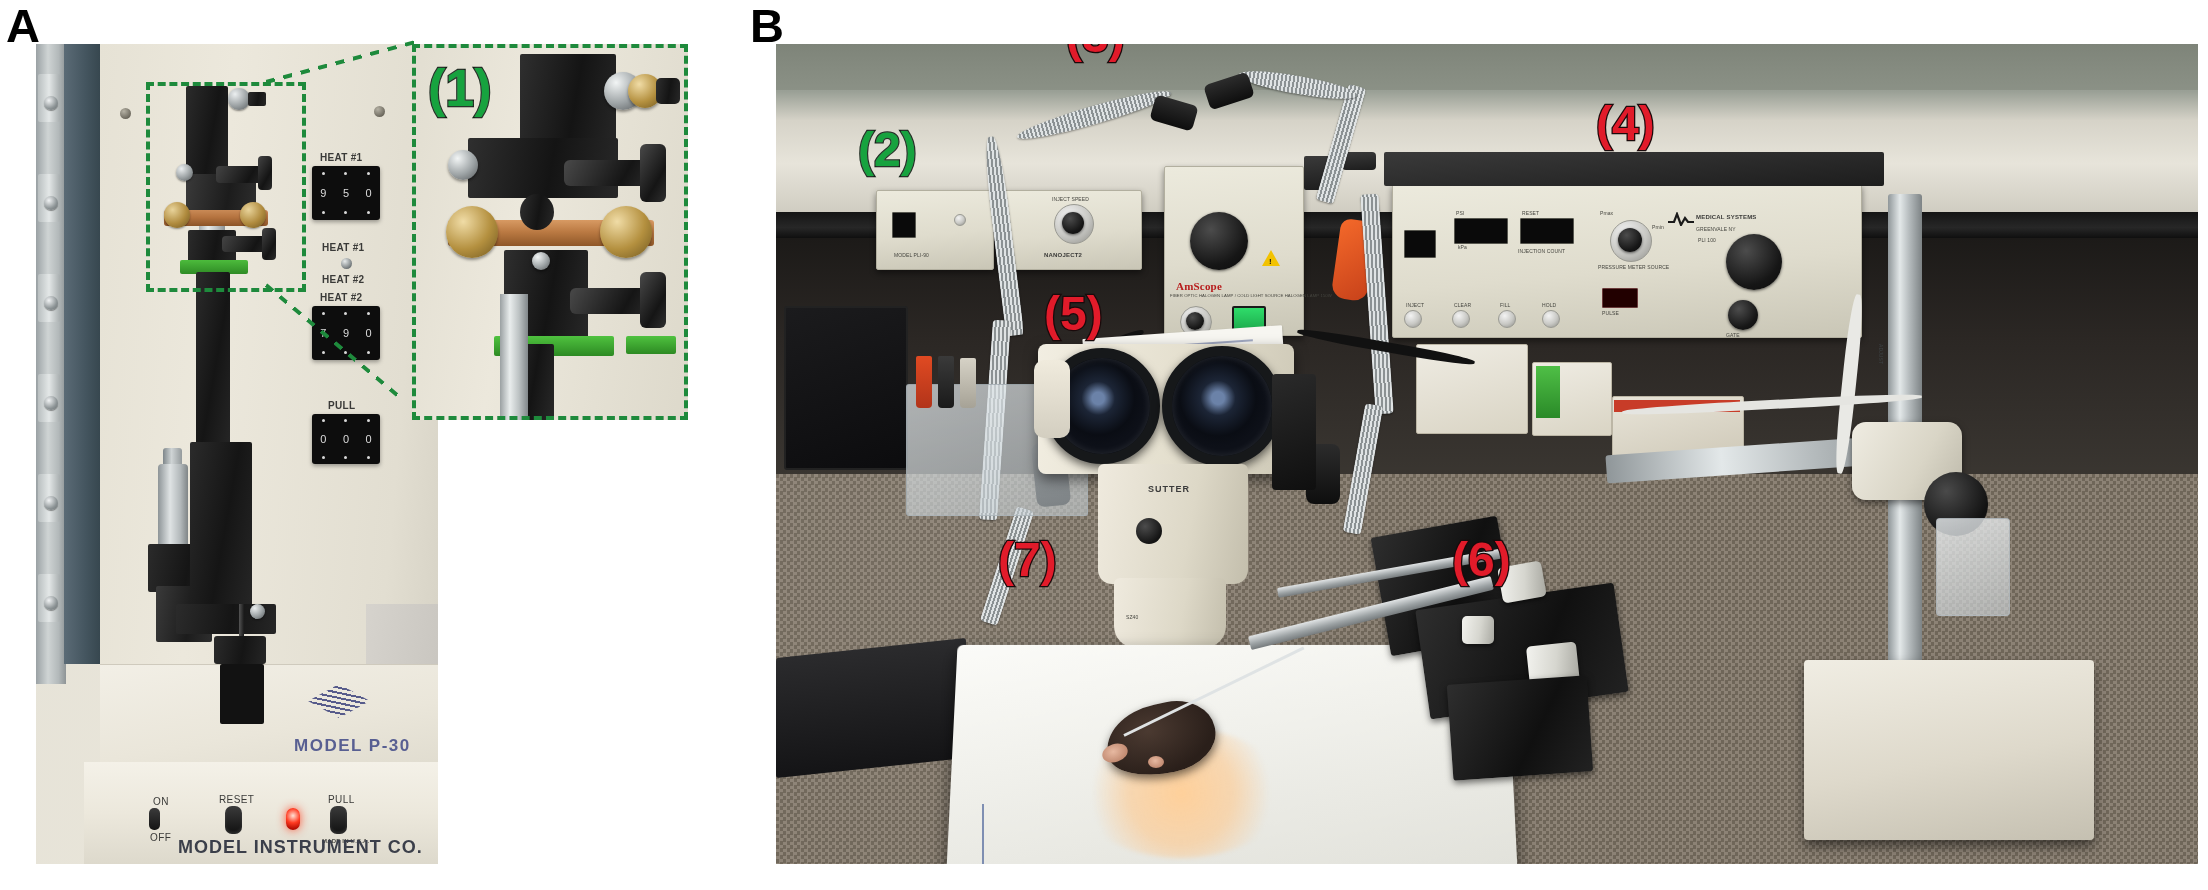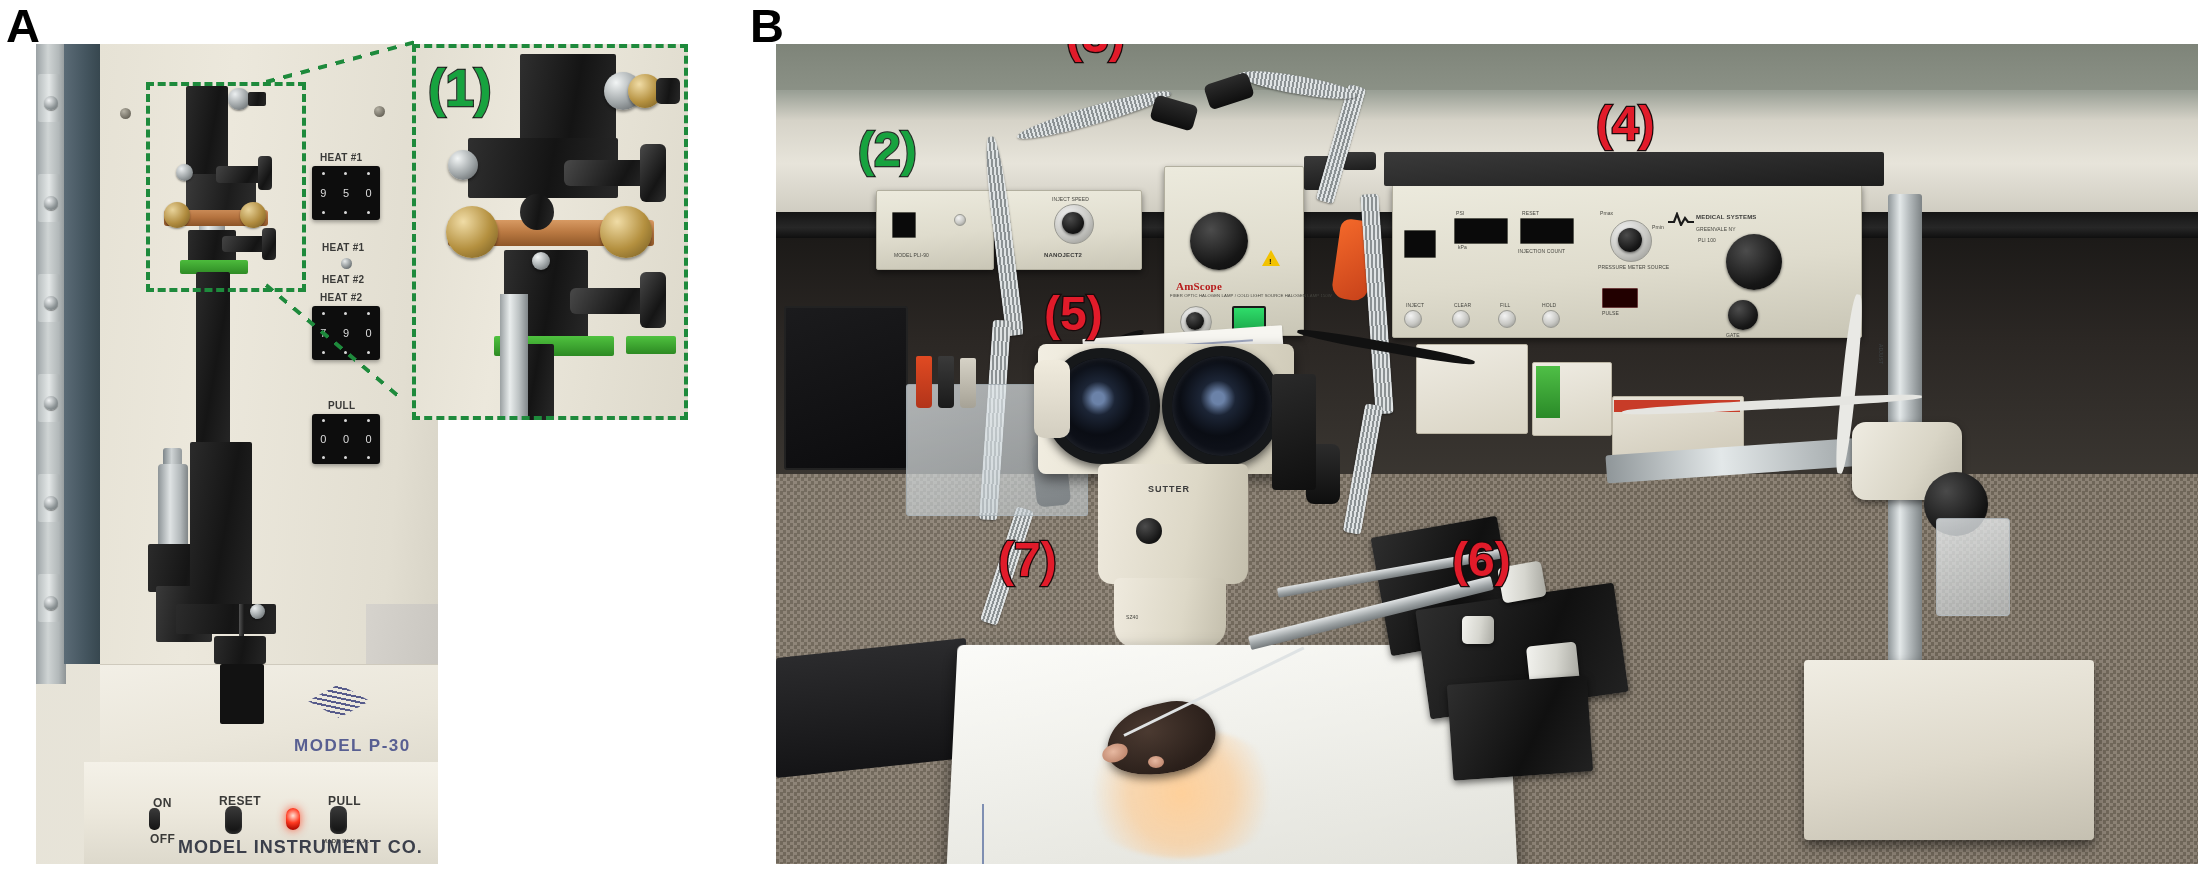--- a/index.html
+++ b/index.html
@@ -211,21 +211,21 @@
     background: linear-gradient(180deg,#3b3b3b,#141414);
   }
   .a-led {
     position: absolute; width: 14px; height: 22px; border-radius: 7px;
     background: radial-gradient(circle at 50% 35%, #ffe2d5, #ff3b22 45%, #b00a00 85%);
     box-shadow: 0 0 10px rgba(255,60,30,.85);
   }
   .a-sw-label {
     position: absolute;
     font-family: "Liberation Sans", sans-serif;
-    font-size: 12px; font-weight: bold; color: #3a3a38;
+    font-size: 10px; font-weight: normal; color: #3a3a38;
     letter-spacing: .4px; white-space: nowrap;
   }
   .a-made-label {
     position: absolute;
     font-family: "Liberation Sans", sans-serif;
     font-size: 6px; font-weight: bold; color: #4a4a46;
     letter-spacing: .2px; white-space: nowrap;
   }
   .a-floor {
     position: absolute; left: 330px; top: 560px; width: 72px; height: 270px;

